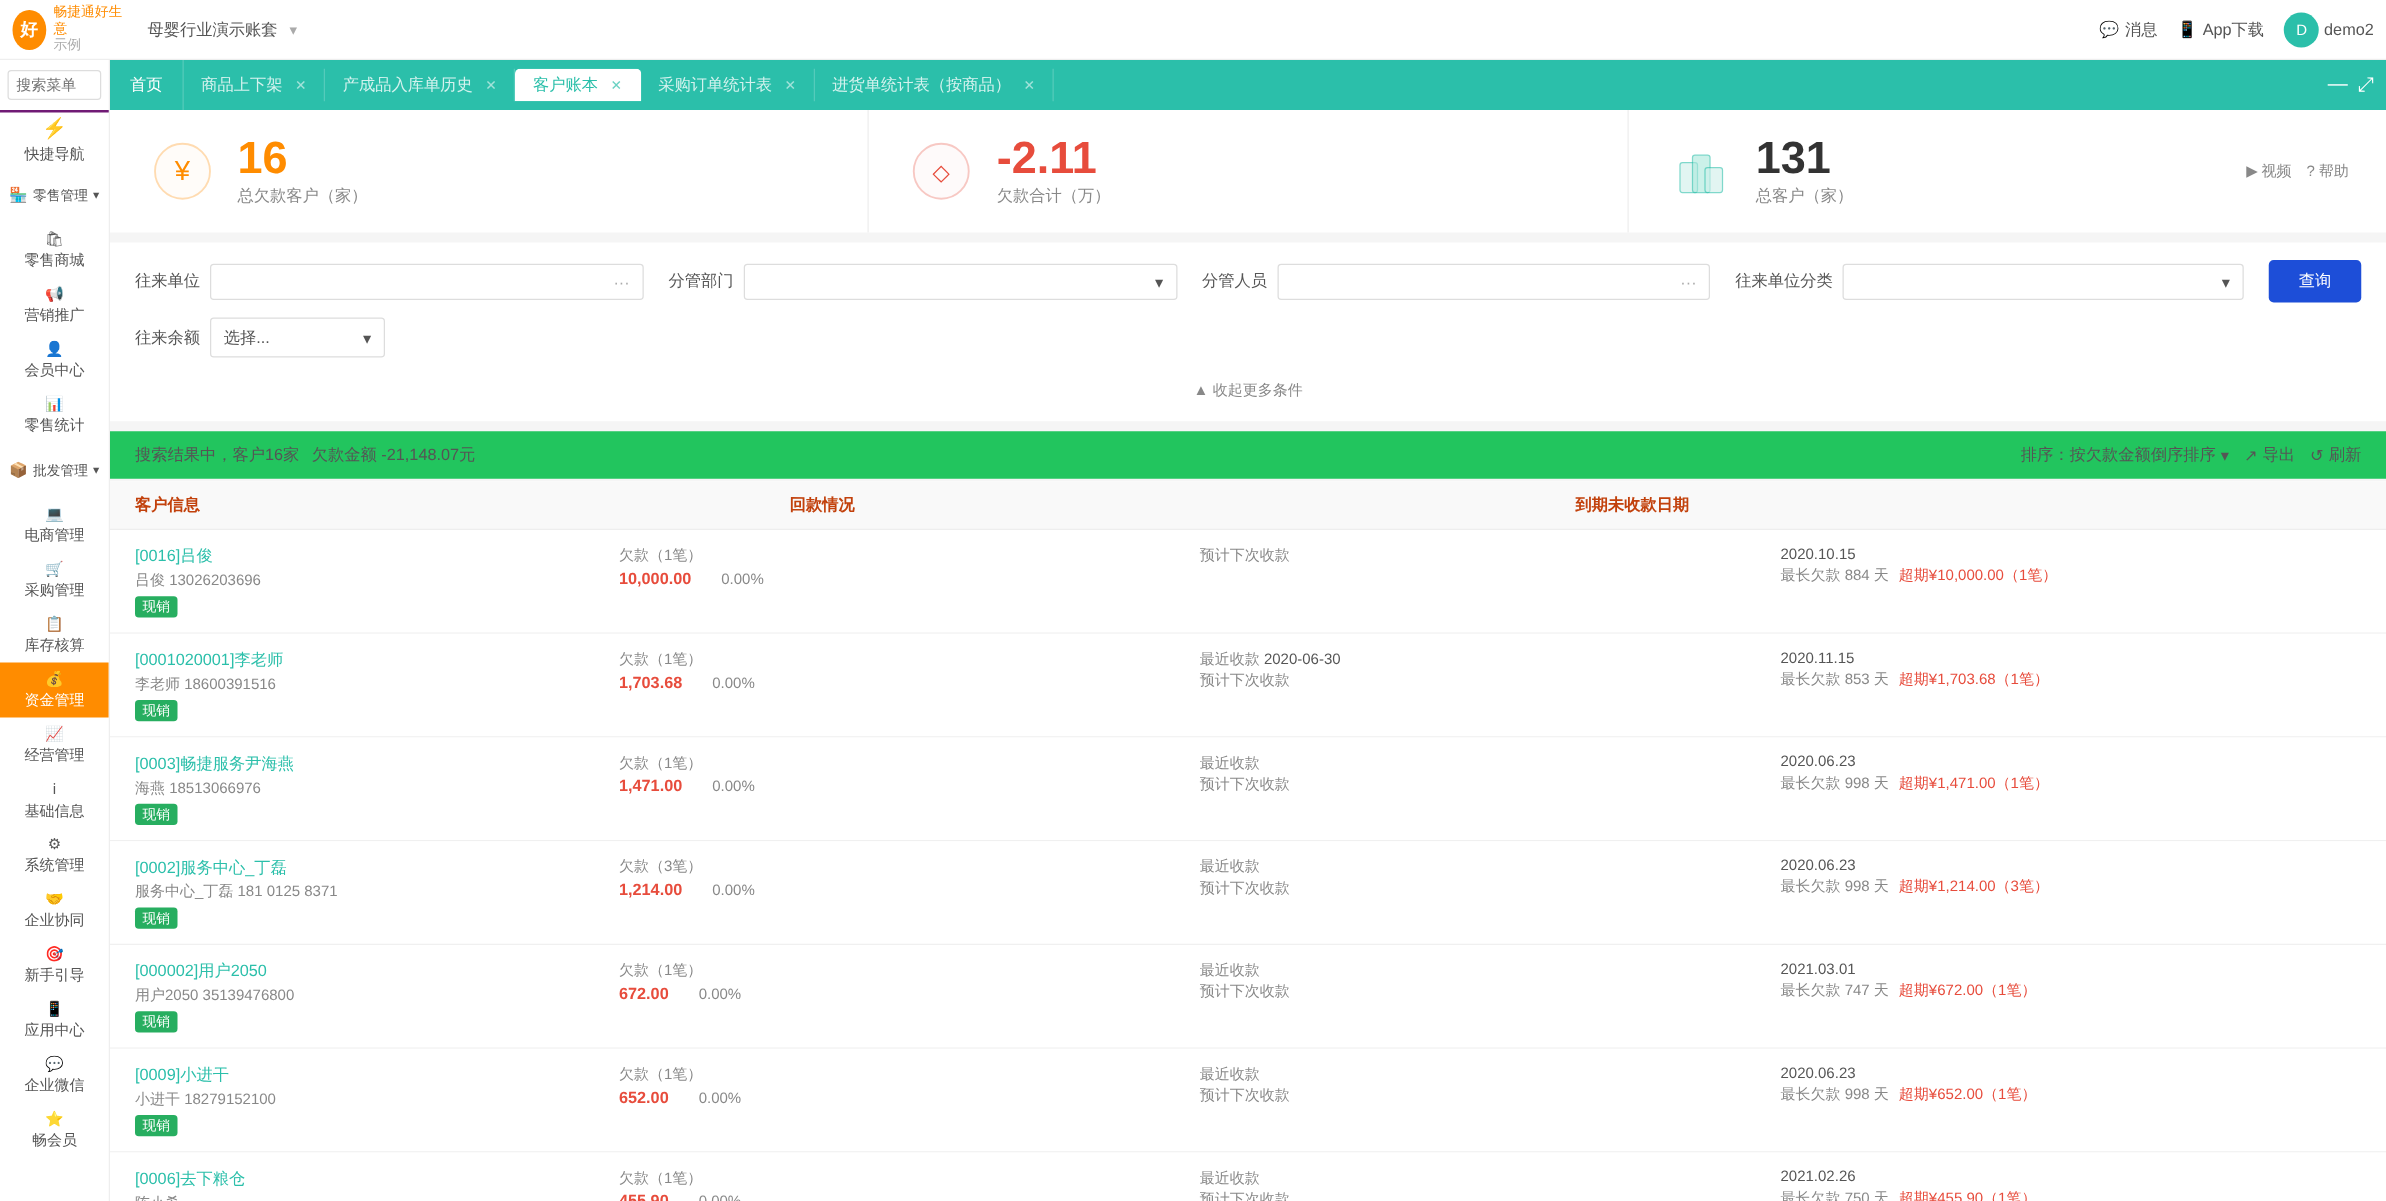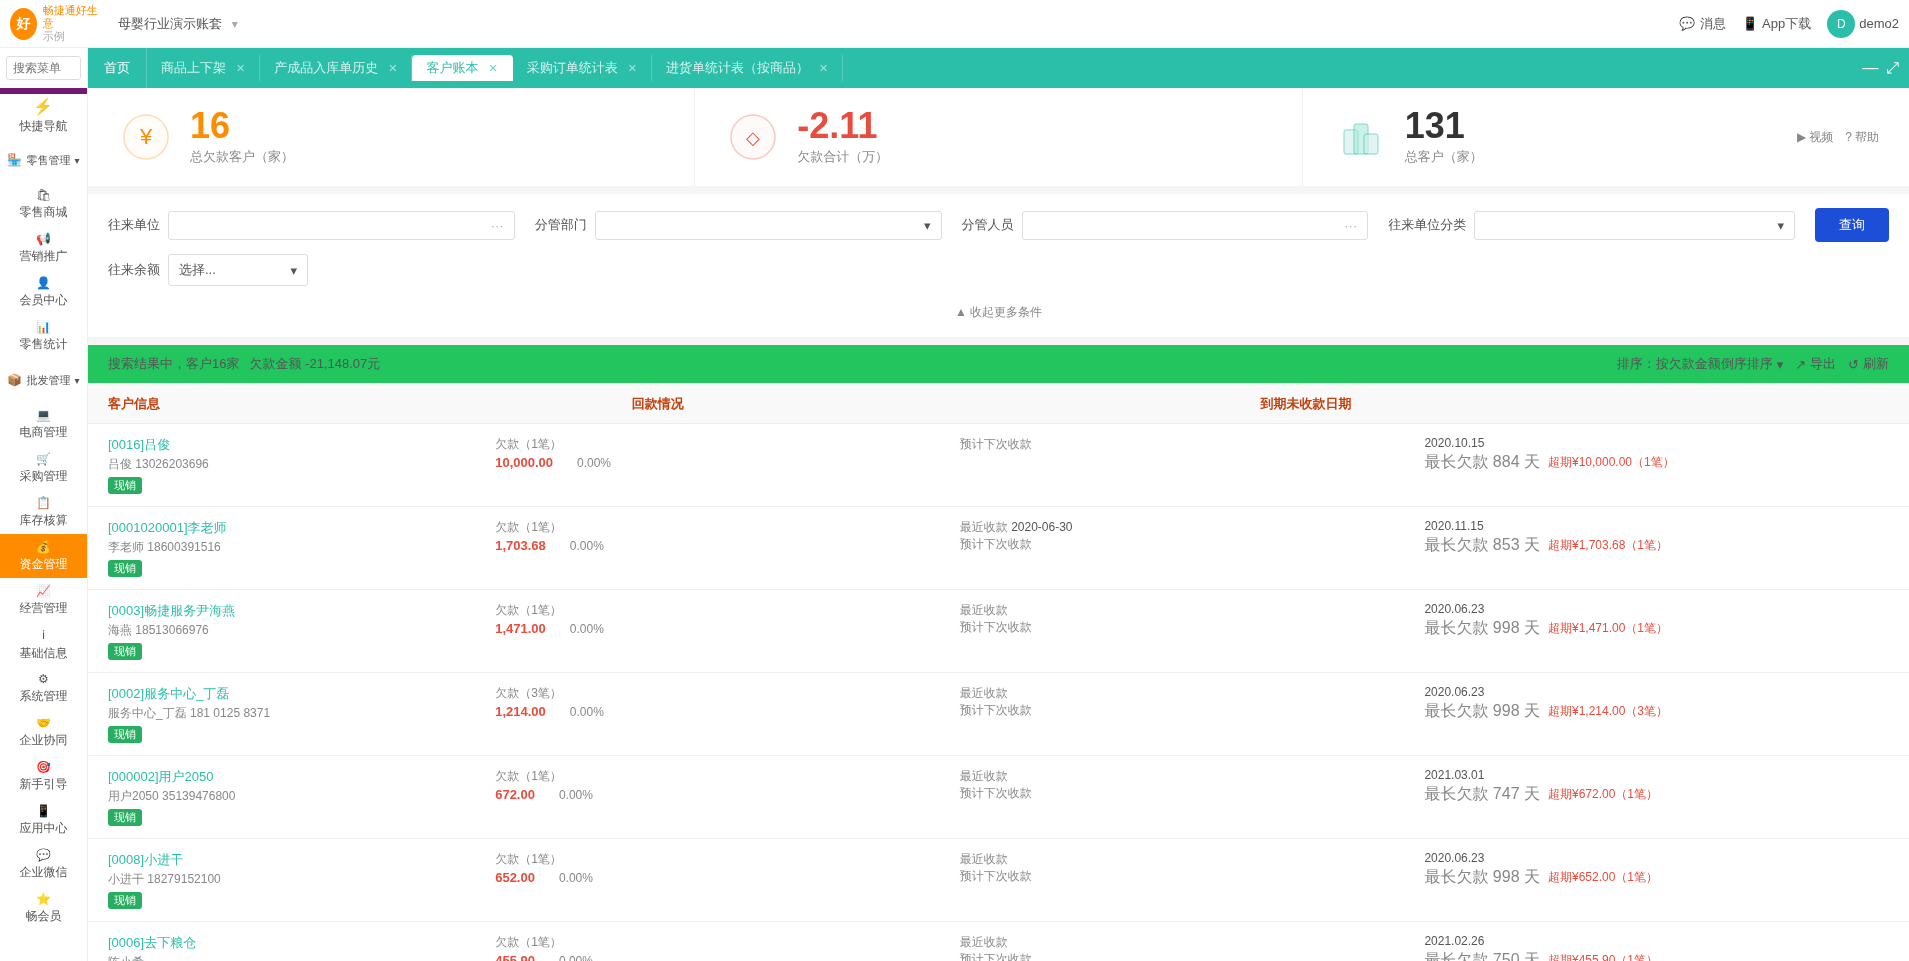--- a/index.html
+++ b/index.html
@@ -16,21 +16,21 @@
 
     
     .logo-area { display: flex; align-items: center; gap: 6px; width: 88px; }
     .logo-icon { width: 32px; height: 32px; background: #ff8c00; border-radius: 50%; display: flex; align-items: center; justify-content: center; color: #fff; font-size: 14px; font-weight: bold; }
     .logo-text { font-size: 11px; color: #ff8c00; line-height: 1.2; }
     .top-actions { display: flex; align-items: center; gap: 16px; margin-left: auto; }
     .top-action-item { display: flex; align-items: center; gap: 4px; color: #555; font-size: 13px; cursor: pointer; }
     .user-avatar { width: 28px; height: 28px; border-radius: 50%; background: #2bbfaa; display: flex; align-items: center; justify-content: center; color: #fff; font-size: 12px; }
 
     
-    .sidebar-search { padding: 8px 6px; border-bottom: 6px solid #701a75; }
+    .sidebar-search { padding: 8px 6px; border-bottom: 2px solid #701a75; }
     .sidebar-search input { width: 100%; border: 1px solid #ddd; border-radius: 3px; padding: 4px 6px; font-size: 12px; }
     .sidebar-nav-item { display: flex; flex-direction: column; align-items: center; justify-content: center; height: 44px; cursor: pointer; color: #555; font-size: 12px; gap: 2px; padding: 4px; }
     .sidebar-nav-item.active { background: #ff8c00; color: #fff; }
     .sidebar-nav-item .nav-icon { font-size: 16px; }
     .sidebar-arrow { font-size: 10px; }
 
     
     .tab-item { height: 26px; padding: 0 14px; display: flex; align-items: center; gap: 6px; color: rgba(255,255,255,0.8); cursor: pointer; font-size: 13px; white-space: nowrap; border-right: 1px solid rgba(255,255,255,0.2); }
     .tab-item.active { background: #fff; color: #2bbfaa; border-radius: 4px 4px 0 0; }
     .tab-item .tab-close { font-size: 11px; opacity: 0.7; margin-left: 4px; }
@@ -89,21 +89,21 @@
 
     .debt-amount { color: #e74c3c; font-size: 13px; font-weight: bold; }
     .debt-label { color: #888; font-size: 12px; margin-bottom: 2px; }
     .debt-ratio { color: #888; font-size: 12px; margin-left: 16px; }
     .debt-row { display: flex; align-items: center; gap: 8px; }
 
     .return-date { color: #555; font-size: 12px; }
     .return-label { color: #888; font-size: 12px; }
 
     .overdue-date { color: #555; font-size: 12px; }
-    .overdue-max { color: #888; font-size: 16px; }
+    .overdue-max { color: #888; font-size: 12px; }
     .overdue-link { color: #e74c3c; font-size: 12px; cursor: pointer; }
 
     
     .main-content::-webkit-scrollbar { width: 6px; }
     .main-content::-webkit-scrollbar-track { background: #f0f0f0; }
     .main-content::-webkit-scrollbar-thumb { background: #ccc; border-radius: 3px; }
   </style>
 </head>
 <body>
 
@@ -517,21 +517,21 @@
     <div class="col-overdue">
       <div class="overdue-date">2021.03.01</div>
       <div style="display:flex; gap:8px; align-items:center; margin-top:2px;">
         <span class="overdue-max">最长欠款 747 天</span>
         <span class="overdue-link">超期¥672.00（1笔）</span>
       </div>
     </div>
   </div>
               <div class="table-row">
     <div class="col-customer">
-      <div><a class="customer-name" href="#">[0008]小进干</a></div>
+      <div><a class="customer-name" href="#">[0009]小进干</a></div>
       <div class="customer-phone">小进干  18279152100</div>
       <span class="tag-green">现销</span>
     </div>
     <div class="col-debt">
       <div class="debt-label">欠款（1笔）</div>
       <div class="debt-row">
         <span class="debt-amount">652.00</span>
         <span class="debt-ratio">0.00%</span>
       </div>
     </div>

